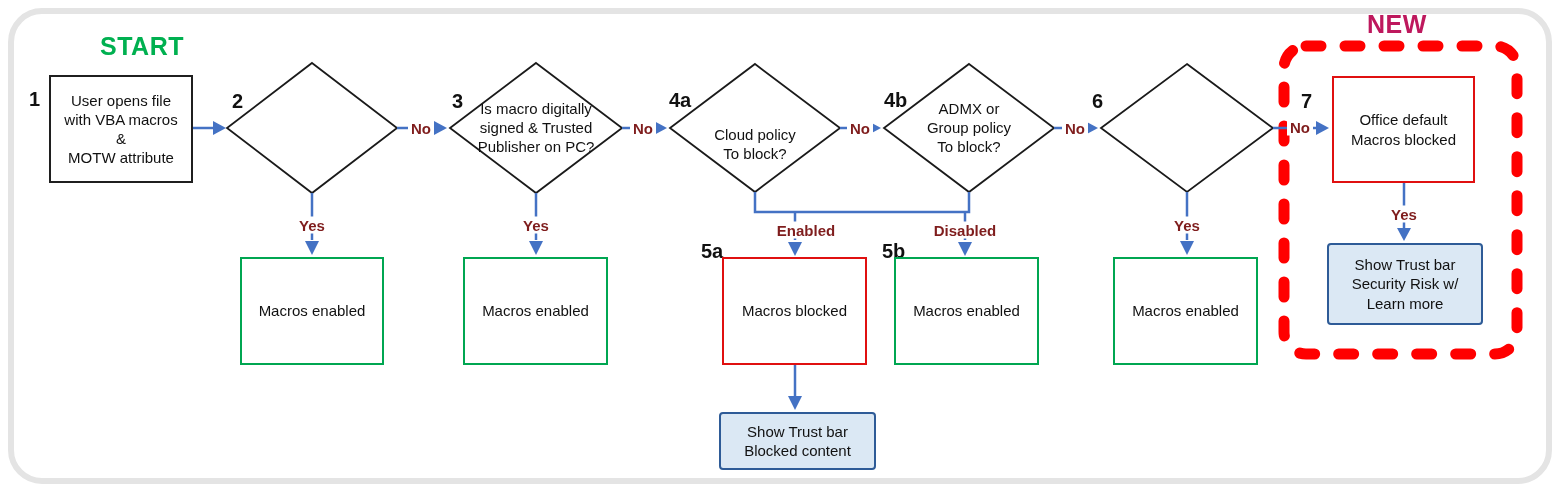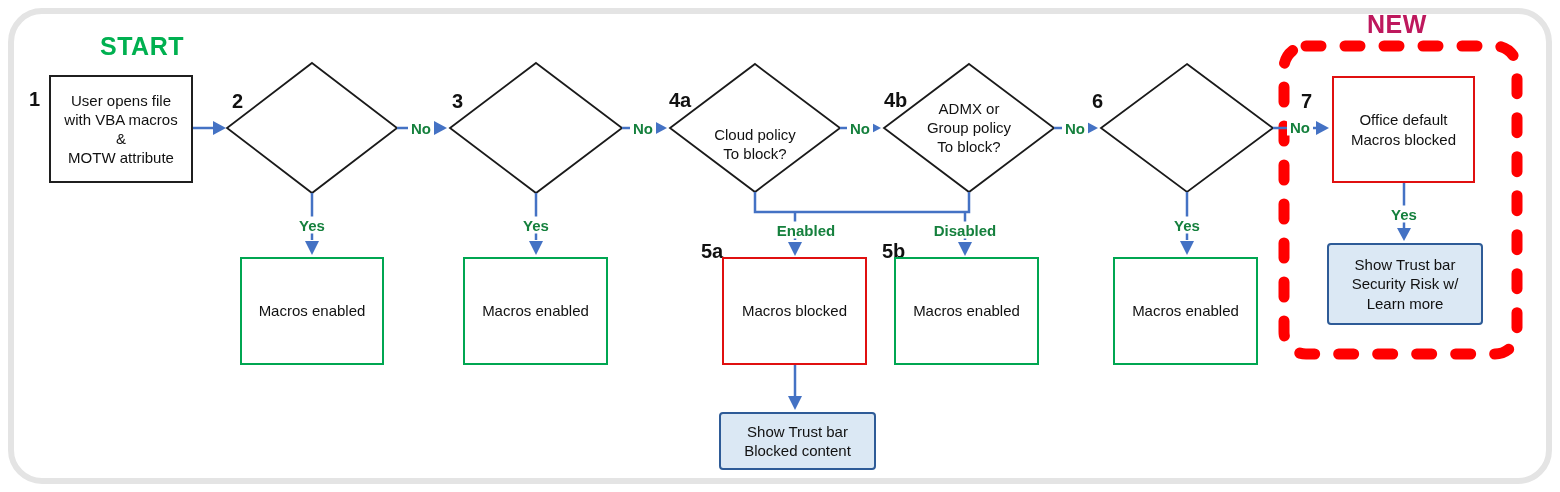--- a/index.html
+++ b/index.html
@@ -11,21 +11,21 @@
   .num{position:absolute;font-weight:700;font-size:20px;color:#111;}
   .node{position:absolute;box-sizing:border-box;display:flex;align-items:center;justify-content:center;
         text-align:center;font-size:15px;color:#111;line-height:1.28;background:#fff;}
   .node .txt{white-space:pre-line;}
   .box-black{border:2px solid #1f1f1f;}
   .box-green{border:2px solid #00a651;}
   .box-red{border:2px solid #e01010;}
   .stadium{border:2.5px solid #2e5b97;background:#dbe8f4;border-radius:4px;}
   .dtext{position:absolute;transform:translate(-50%,-50%);text-align:center;font-size:15px;color:#111;
          line-height:1.28;white-space:pre-line;}
-  .edge-label{position:absolute;transform:translate(-50%,-50%);color:#15803d;font-size:15px;
+  .edge-label{position:absolute;transform:translate(-50%,-50%);color:#7f1d1d;font-size:15px;
               font-weight:600;background:#ffffff;padding:0 3px;white-space:nowrap;}
   .title-label{position:absolute;font-weight:700;font-size:25px;letter-spacing:0.5px;}
   .start{color:#00b050;}
   .new{color:#be185d;}
 </style>
 </head>
 <body>
 
 <div id="stage">
 
@@ -124,20 +124,23 @@
     <span class="txt">Show Trust bar
 Blocked content</span>
   </div>
 
   <div class="node stadium" style="left:1327px;top:243px;width:156px;height:82px;">
     <span class="txt">Show Trust bar
 Security Risk w/
 Learn more</span>
   </div>
 
+  <div class="dtext" style="left:536px;top:128px;width:160px;">Is macro digitally
+signed &amp; Trusted
+Publisher on PC?</div>
   <div class="dtext" style="left:755px;top:127px;width:130px;margin-top:17px;">Cloud policy
 To block?</div>
   <div class="dtext" style="left:969px;top:128px;width:130px;">ADMX or
 Group policy
 To block?</div>
 
   <div class="edge-label" style="left:421px;top:128px;">No</div>
   <div class="edge-label" style="left:643px;top:128px;">No</div>
   <div class="edge-label" style="left:860px;top:128px;">No</div>
   <div class="edge-label" style="left:1075px;top:128px;">No</div>

